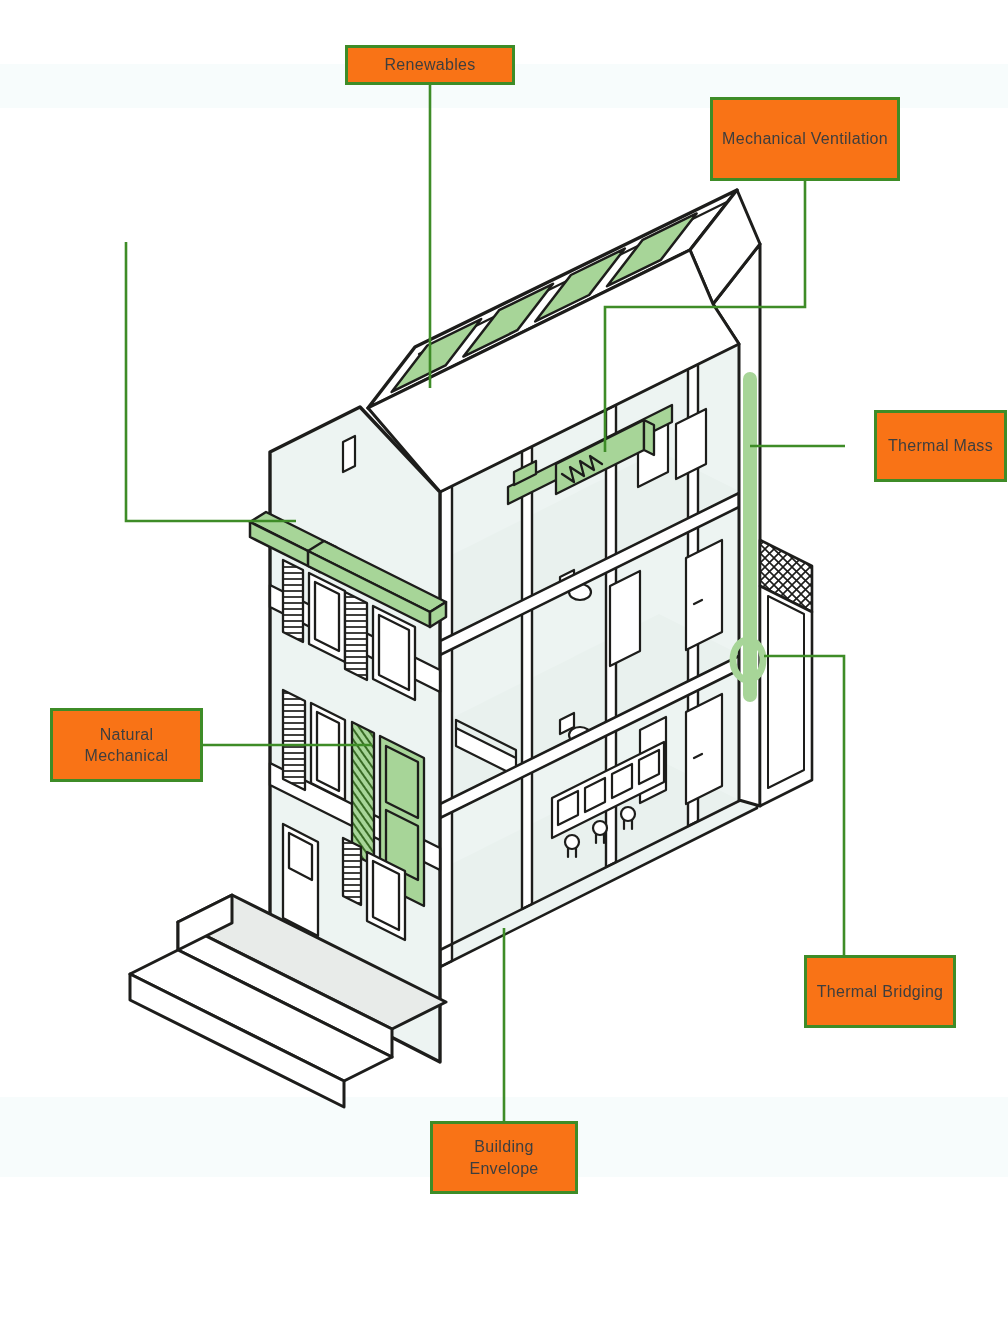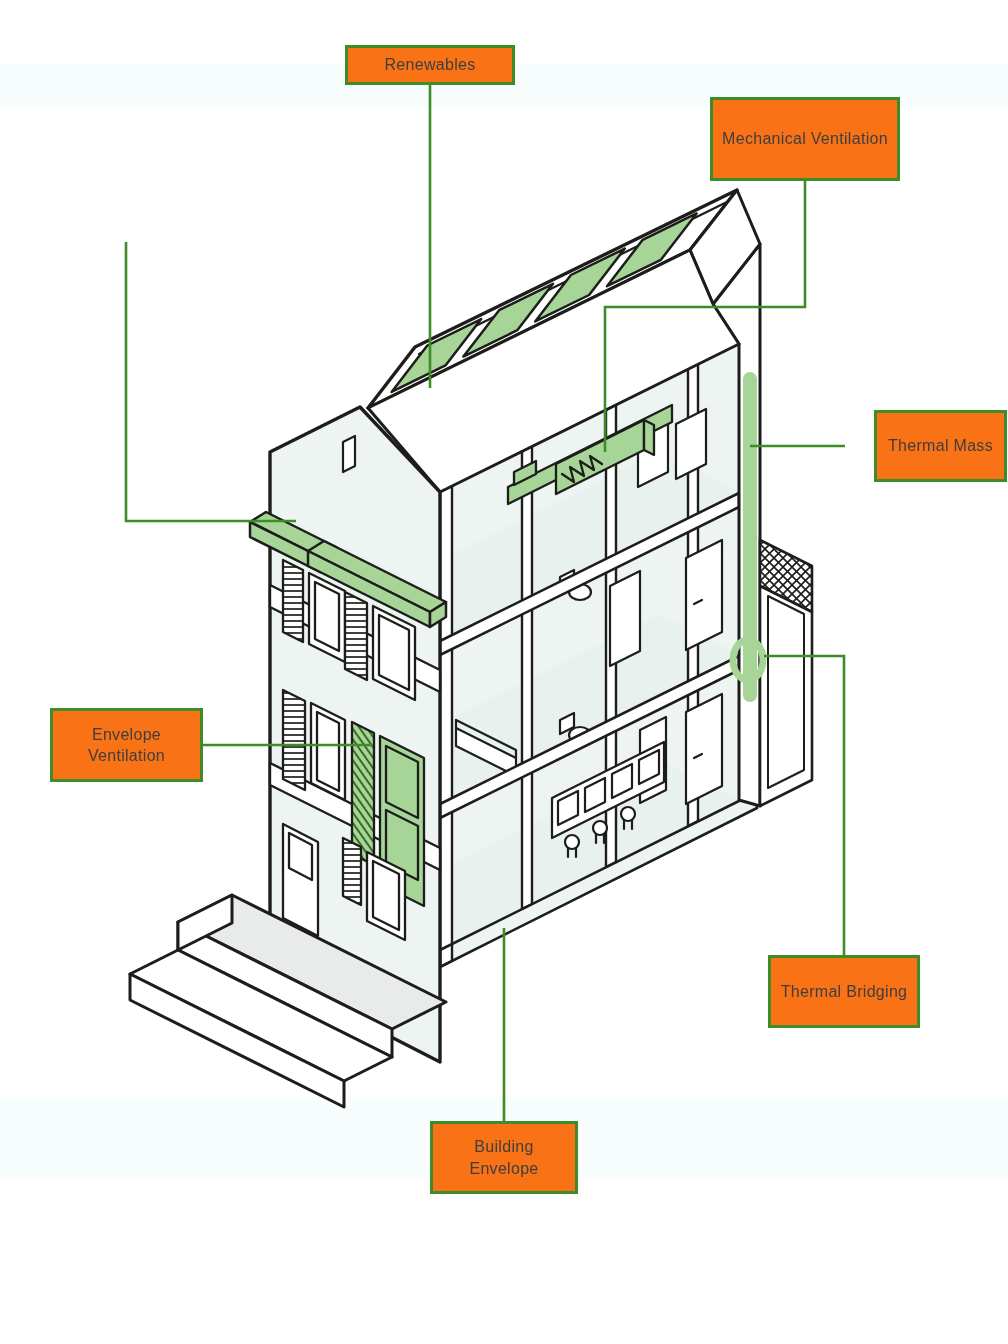--- a/index.html
+++ b/index.html
@@ -15,21 +15,21 @@
   svg.scene{position:absolute;left:0;top:0;}
   .callout{position:absolute;box-sizing:border-box;border:3px solid var(--accent);
            background:#f97316;display:flex;align-items:center;justify-content:center;
            text-align:center;color:var(--text);font-size:16px;line-height:1.32;
            font-weight:300;letter-spacing:.3px;padding:2px 6px;}
   .c-renewables{left:345px;top:45px;width:170px;height:40px;}
   .c-mechvent{left:710px;top:97px;width:190px;height:84px;}
   .c-shading{left:50px;top:198px;width:153px;height:44px;}
   .c-thermalmass{left:845px;top:410px;width:133px;height:72px;margin-left:29px;}
   .c-natvent{left:50px;top:708px;width:153px;height:74px;}
-  .c-thermalbridge{left:768px;top:955px;width:152px;height:73px;}
+  .c-thermalbridge{left:804px;top:955px;width:152px;height:73px;}
   .c-envelope{left:430px;top:1121px;width:148px;height:73px;}
   .ln{fill:none;stroke:var(--accent);stroke-width:2.6px;}
   .ink{stroke:var(--ink);stroke-linejoin:round;stroke-linecap:round;fill:none;}
   .w{fill:#ffffff;}
   .t{fill:var(--wall);}
   .hl{fill:var(--highlight);}
 </style>
 </head>
 <body>
 
@@ -236,21 +236,21 @@
   <div class="callout c-renewables">
     <span>Renewables</span>
   </div>
   <div class="callout c-mechvent">
     <span>Mechanical Ventilation</span>
   </div>
   <div class="callout c-thermalmass">
     <span>Thermal Mass</span>
   </div>
   <div class="callout c-natvent">
-    <span>Envelope Ventilation</span>
+    <span>Natural Mechanical</span>
   </div>
   <div class="callout c-thermalbridge">
     <span>Thermal Bridging</span>
   </div>
   <div class="callout c-envelope">
     <span>Building Envelope</span>
   </div>
 </div>
 
 </body></html>

